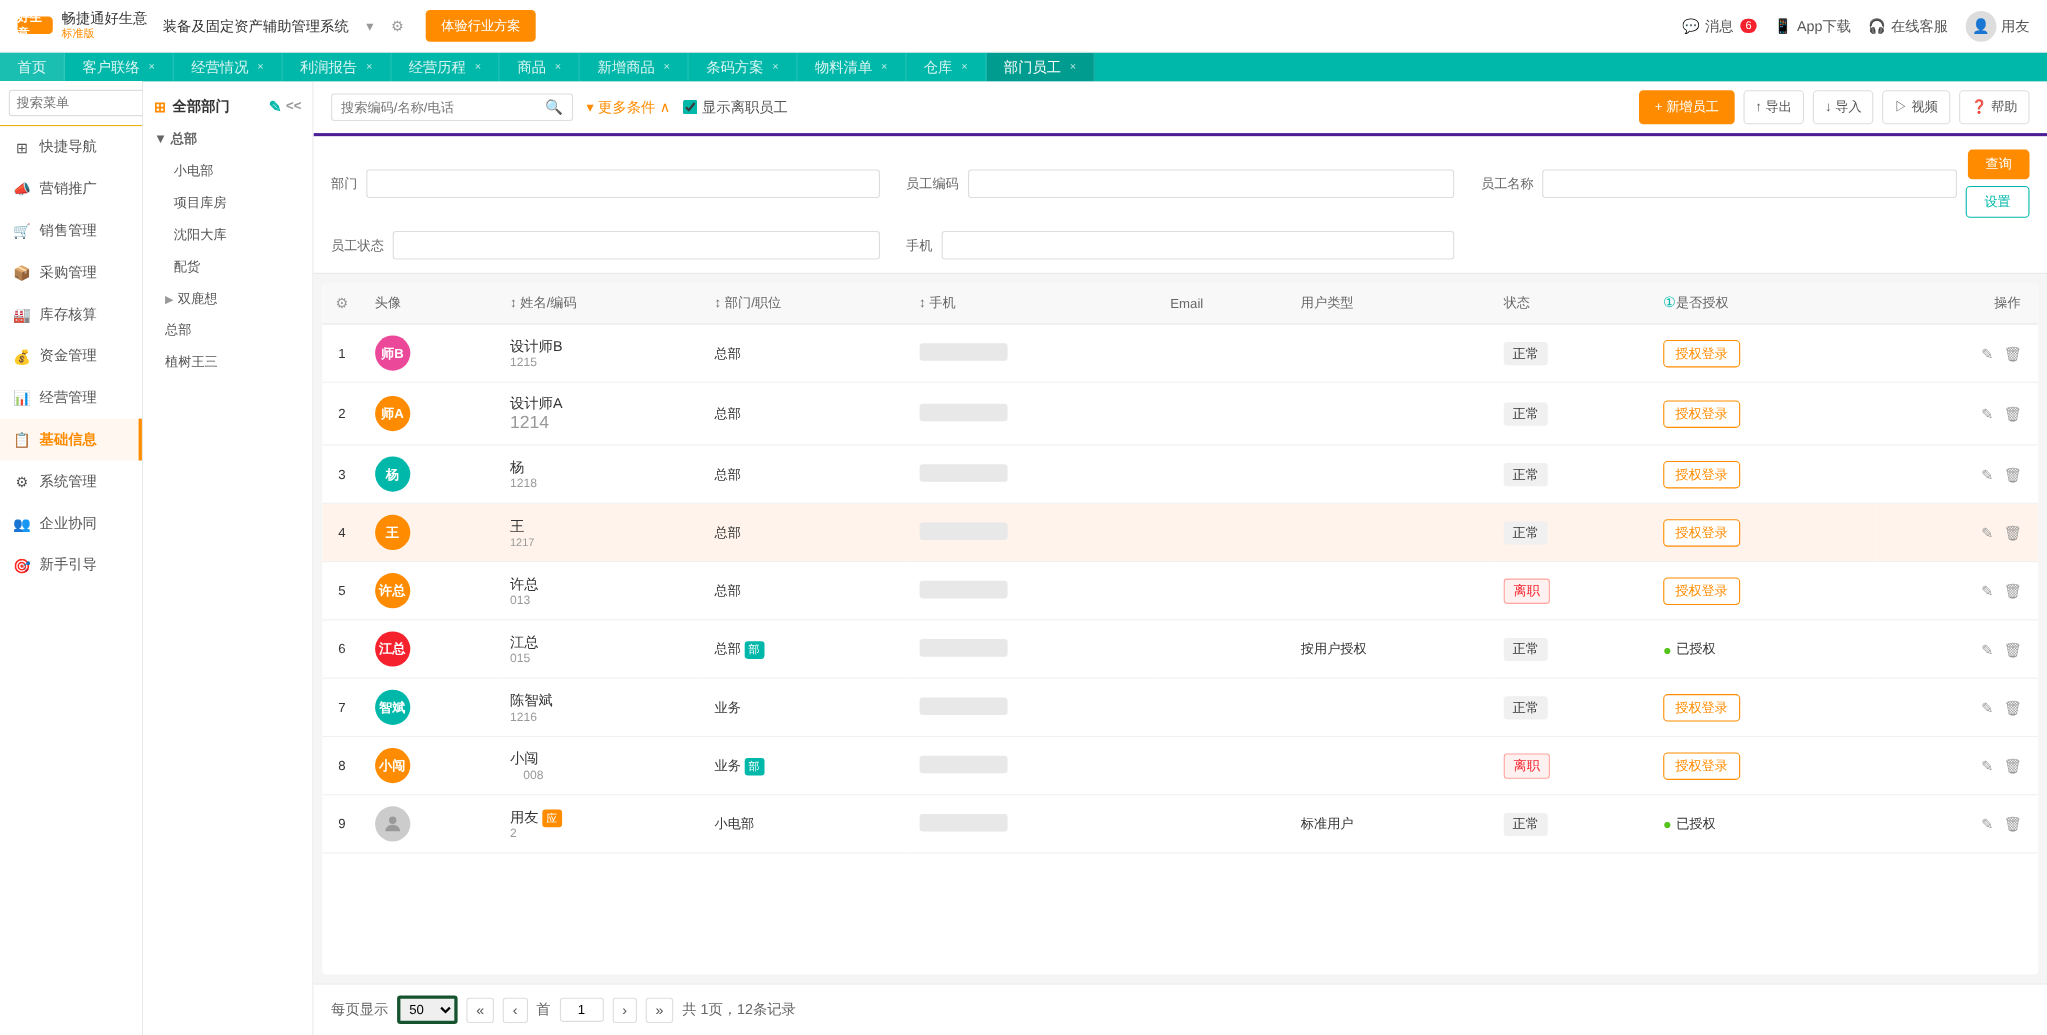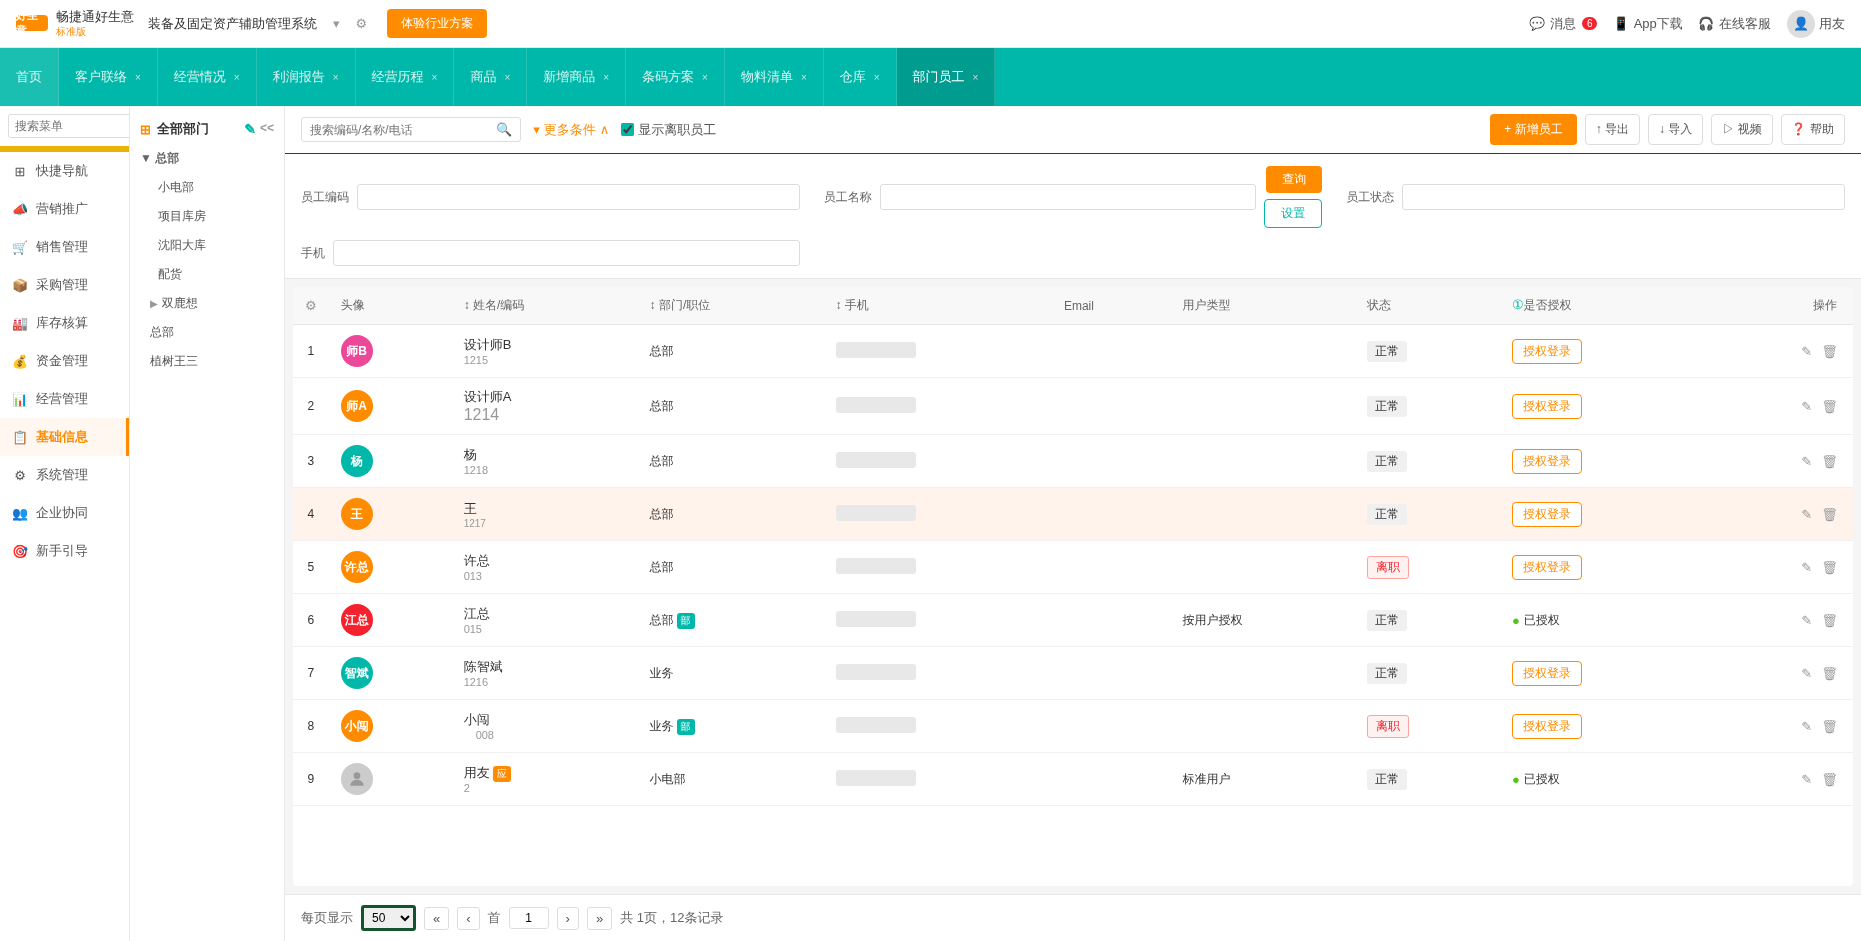--- a/index.html
+++ b/index.html
@@ -14,32 +14,32 @@
     .system-title { font-size: 13px; color: #333; margin-right: 4px; }
     .system-dropdown { color: #999; cursor: pointer; }
     .settings-icon { color: #999; cursor: pointer; margin-left: 4px; }
     .trial-btn { background: #ff8c00; color: #fff; border: none; border-radius: 4px; padding: 6px 14px; cursor: pointer; font-size: 12px; margin-left: 8px; }
     .top-right { margin-left: auto; display: flex; align-items: center; gap: 16px; }
     .top-right-item { display: flex; align-items: center; gap: 4px; color: #555; cursor: pointer; font-size: 12px; }
     .badge { background: #f5222d; color: #fff; border-radius: 10px; padding: 1px 5px; font-size: 10px; margin-left: 2px; }
     .avatar-circle { width: 28px; height: 28px; border-radius: 50%; background: #ddd; display: flex; align-items: center; justify-content: center; color: #999; }
 
     
-    .nav-tabs { display: flex; background: #00b8a9; height: 58px; flex-shrink: 0; align-items: stretch; overflow-x: auto; }
+    .nav-tabs { display: flex; background: #00b8a9; height: 26px; flex-shrink: 0; align-items: stretch; overflow-x: auto; }
     .nav-tab { display: flex; align-items: center; padding: 0 16px; color: rgba(255,255,255,0.85); cursor: pointer; white-space: nowrap; font-size: 13px; gap: 6px; border-right: 1px solid rgba(255,255,255,0.15); }
     .nav-tab.active { background: rgba(0,0,0,0.15); color: #fff; }
     .nav-tab .close-x { font-size: 10px; color: rgba(255,255,255,0.7); margin-left: 2px; }
     .nav-tab-home { background: rgba(255,255,255,0.1); }
 
     
     .main-layout { display: flex; flex: 1; overflow: hidden; }
 
     
     .sidebar { width: 130px; background: #fff; border-right: 1px solid #e8e8e8; display: flex; flex-direction: column; flex-shrink: 0; overflow-y: auto; }
-    .sidebar-search { padding: 8px; display: flex; align-items: center; border-bottom: 6px solid #eab308; }
+    .sidebar-search { padding: 8px; display: flex; align-items: center; border-bottom: 1px solid #eab308; }
     .sidebar-search input { border: 1px solid #ddd; border-radius: 3px; padding: 4px 6px; font-size: 12px; flex: 1; outline: none; }
     .sidebar-item { display: flex; align-items: center; padding: 10px 12px; cursor: pointer; color: #555; font-size: 13px; gap: 8px; }
     .sidebar-item.active { background: #fff7f0; color: #ff8c00; font-weight: bold; border-right: 3px solid #ff8c00; }
     .sidebar-item .icon { width: 16px; height: 16px; display: flex; align-items: center; justify-content: center; }
 
     
     .content-area { flex: 1; display: flex; flex-direction: column; overflow: hidden; }
 
     
     .sub-layout { display: flex; flex: 1; overflow: hidden; }
@@ -50,21 +50,21 @@
     .dept-header-icons { margin-left: auto; display: flex; gap: 4px; }
     .dept-item { padding: 6px 12px 6px 20px; cursor: pointer; font-size: 12px; color: #555; }
     .dept-section { padding: 6px 10px; font-size: 12px; color: #666; font-weight: bold; }
     .dept-sub-item { padding: 6px 12px 6px 28px; cursor: pointer; font-size: 12px; color: #555; }
     .dept-toggle { font-size: 10px; color: #999; margin-right: 4px; }
 
     
     .employee-panel { flex: 1; display: flex; flex-direction: column; overflow: hidden; background: #f5f5f5; }
 
     
-    .filter-bar { background: #fff; padding: 8px 16px; display: flex; align-items: center; gap: 12px; border-bottom: 1px solid #4c1d95; }
+    .filter-bar { background: #fff; padding: 8px 16px; display: flex; align-items: center; gap: 12px; border-bottom: 3px solid #4c1d95; }
     .filter-search { display: flex; align-items: center; border: 1px solid #ddd; border-radius: 3px; padding: 4px 8px; background: #fff; gap: 6px; }
     .filter-search input { border: none; outline: none; font-size: 12px; width: 180px; color: #333; }
     .filter-more { display: flex; align-items: center; gap: 4px; color: #ff8c00; cursor: pointer; font-size: 12px; }
     .filter-checkbox { display: flex; align-items: center; gap: 4px; color: #555; font-size: 12px; cursor: pointer; }
     .filter-checkbox input { accent-color: #00b8a9; }
     .filter-right { margin-left: auto; display: flex; gap: 8px; }
     .btn-add { background: #ff8c00; color: #fff; border: none; border-radius: 4px; padding: 6px 14px; cursor: pointer; font-size: 12px; display: flex; align-items: center; gap: 4px; }
     .btn-outline { border: 1px solid #ddd; background: #fff; color: #555; border-radius: 4px; padding: 6px 10px; cursor: pointer; font-size: 12px; display: flex; align-items: center; gap: 4px; }
 
     
@@ -251,20 +251,26 @@
           <div class="filter-right">
             <button class="btn-add">+ 新增员工</button>
             <button class="btn-outline">↑ 导出</button>
             <button class="btn-outline">↓ 导入</button>
             <button class="btn-outline">▷ 视频</button>
             <button class="btn-outline">❓ 帮助</button>
           </div>
         </div>
 
         <div class="adv-filter">
+          <div class="adv-filter-row">
+            <span class="adv-filter-label">部门</span>
+            <select class="adv-filter-select">
+              <option></option>
+            </select>
+          </div>
           <div class="adv-filter-row">
             <span class="adv-filter-label">员工编码</span>
             <input type="text" class="adv-filter-input" style="">
           </div>
           <div class="adv-filter-row">
             <span class="adv-filter-label">员工名称</span>
             <input type="text" class="adv-filter-input" style="">
             <div class="adv-filter-actions">
               <button class="btn-query">查询</button>
               <button class="btn-set">设置</button>

